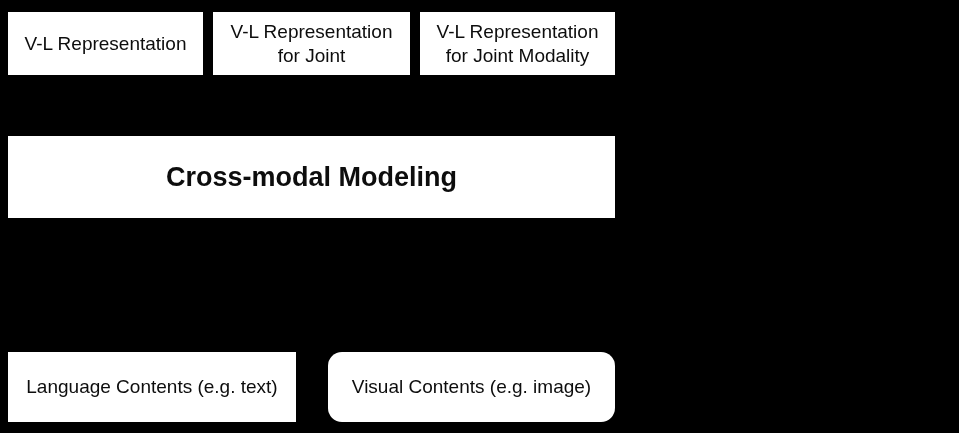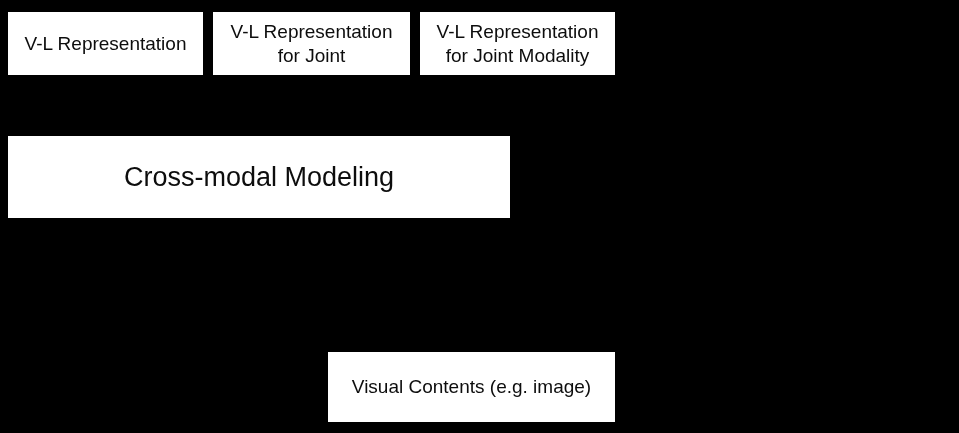--- a/index.html
+++ b/index.html
@@ -55,42 +55,43 @@
     font-size: 19px;
   }
   #rep-language { left: 8px;   width: 195px; }
   #rep-vision   { left: 213px; width: 197px; }
   #rep-joint    { left: 420px; width: 195px; }
 
   
   #cross-modal-modeling {
     left: 8px;
     top: 136px;
-    width: 502px;
+    width: 607px;
     height: 82px;
     font-size: 27px;
+    font-weight: bold;
   }
 
   
   #modality-processing {
     left: 8px;
     top: 261px;
     width: 607px;
     height: 49px;
     font-size: 27px;
   }
 
   
   .content {
     top: 352px;
     height: 70px;
     font-size: 19px;
   }
   #content-language { left: 8px;   width: 288px; }
-  #content-visual   { left: 328px; width: 287px; }
+  #content-visual   { left: 328px; width: 287px; border-radius: 14px; }
 </style>
 </head>
 <body>
 
 <div id="canvas">
 
   <div class="node dashed rep" id="rep-language">
     <span class="label"><span>V-L Representation</span><br></span>
   </div>
 
@@ -100,18 +101,21 @@
 
   <div class="node dashed rep" id="rep-joint">
     <span class="label"><span>V-L Representation</span><br><span>for Joint Modality</span></span>
   </div>
 
   <div class="node solid" id="cross-modal-modeling">
     <span class="label">Cross-modal Modeling</span>
   </div>
 
 
+  <div class="node dashed content" id="content-language">
+    <span class="label">Language Contents (e.g. text)</span>
+  </div>
 
   <div class="node dashed content" id="content-visual">
     <span class="label">Visual Contents (e.g. image)</span>
   </div>
 
 </div>
 
 </body></html>

